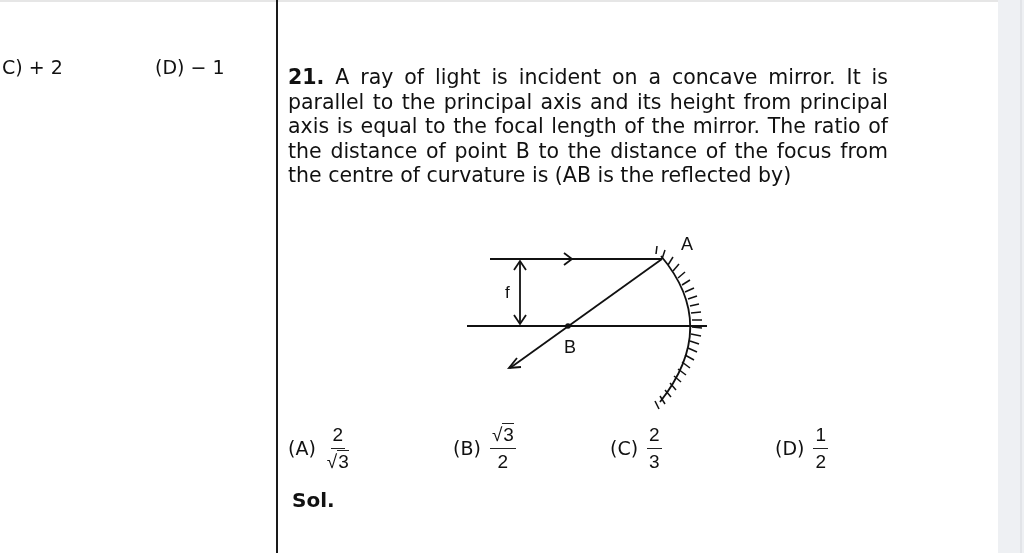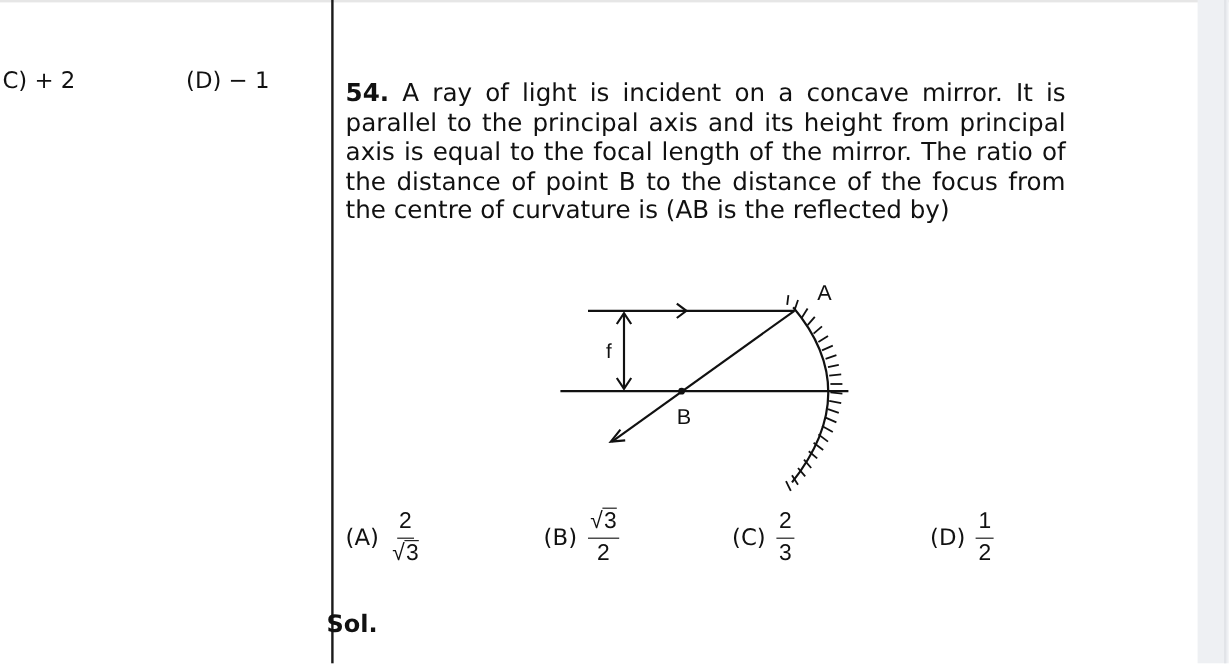--- a/index.html
+++ b/index.html
@@ -22,21 +22,21 @@
   .diagram { position: absolute; left: 460px; top: 230px; width: 280px; height: 180px; }
 
   .options { position: absolute; left: 288px; top: 418px; width: 620px; height: 60px; font-size: 19px; }
   .opt { position: absolute; top: 0; display: flex; align-items: center; height: 60px; }
   .opt-label { margin-right: 9px; }
   .frac { display: inline-flex; flex-direction: column; align-items: center; font-family: "Liberation Sans", sans-serif; font-size: 19px; line-height: 22px; }
   .frac .num { padding: 0 2px 2px 2px; border-bottom: 1.5px solid #222; }
   .frac .den { padding: 2px 2px 0 2px; }
   .sqrt { display: inline-block; }
   .sqrt .rad { border-top: 1.3px solid #222; padding-left: 1px; }
-  .sol { position: absolute; left: 272px; top: 488px; font-size: 20px; font-weight: bold; margin-top: 20px; }
+  .sol { position: absolute; left: 292px; top: 488px; font-size: 20px; font-weight: bold; }
 </style>
 </head>
 <body>
 
 <div class="top-shade"></div>
 
 <div class="left-panel">
   <div class="prev-opt" style="left:2px;">
     <span>C)</span>
     <span>+ 2</span>
@@ -47,21 +47,21 @@
   </div>
 </div>
 
 <div class="divider"></div>
 
 <div class="right-gutter">
   <div class="edge"></div>
 </div>
 
 <div class="question">
-  <span class="q-num">54.</span><span> A ray of light is incident on a concave mirror. It is parallel to the principal axis and its height from principal axis is equal to the focal length of the mirror. The ratio of the distance of point B to the distance of the focus from the centre of curvature is (AB is the reflected by)</span>
+  <span class="q-num">21.</span><span> A ray of light is incident on a concave mirror. It is parallel to the principal axis and its height from principal axis is equal to the focal length of the mirror. The ratio of the distance of point B to the distance of the focus from the centre of curvature is (AB is the reflected by)</span>
 </div>
 
 <svg class="diagram" viewBox="0 0 280 180" xmlns="http://www.w3.org/2000/svg">
   <g stroke="#111" stroke-width="1.8" fill="none">
 
     <line x1="7" y1="96" x2="247" y2="96"></line>
 
     <line x1="30" y1="29" x2="202" y2="29"></line>
     <polyline points="104,23 112,29 104,35"></polyline>
 

